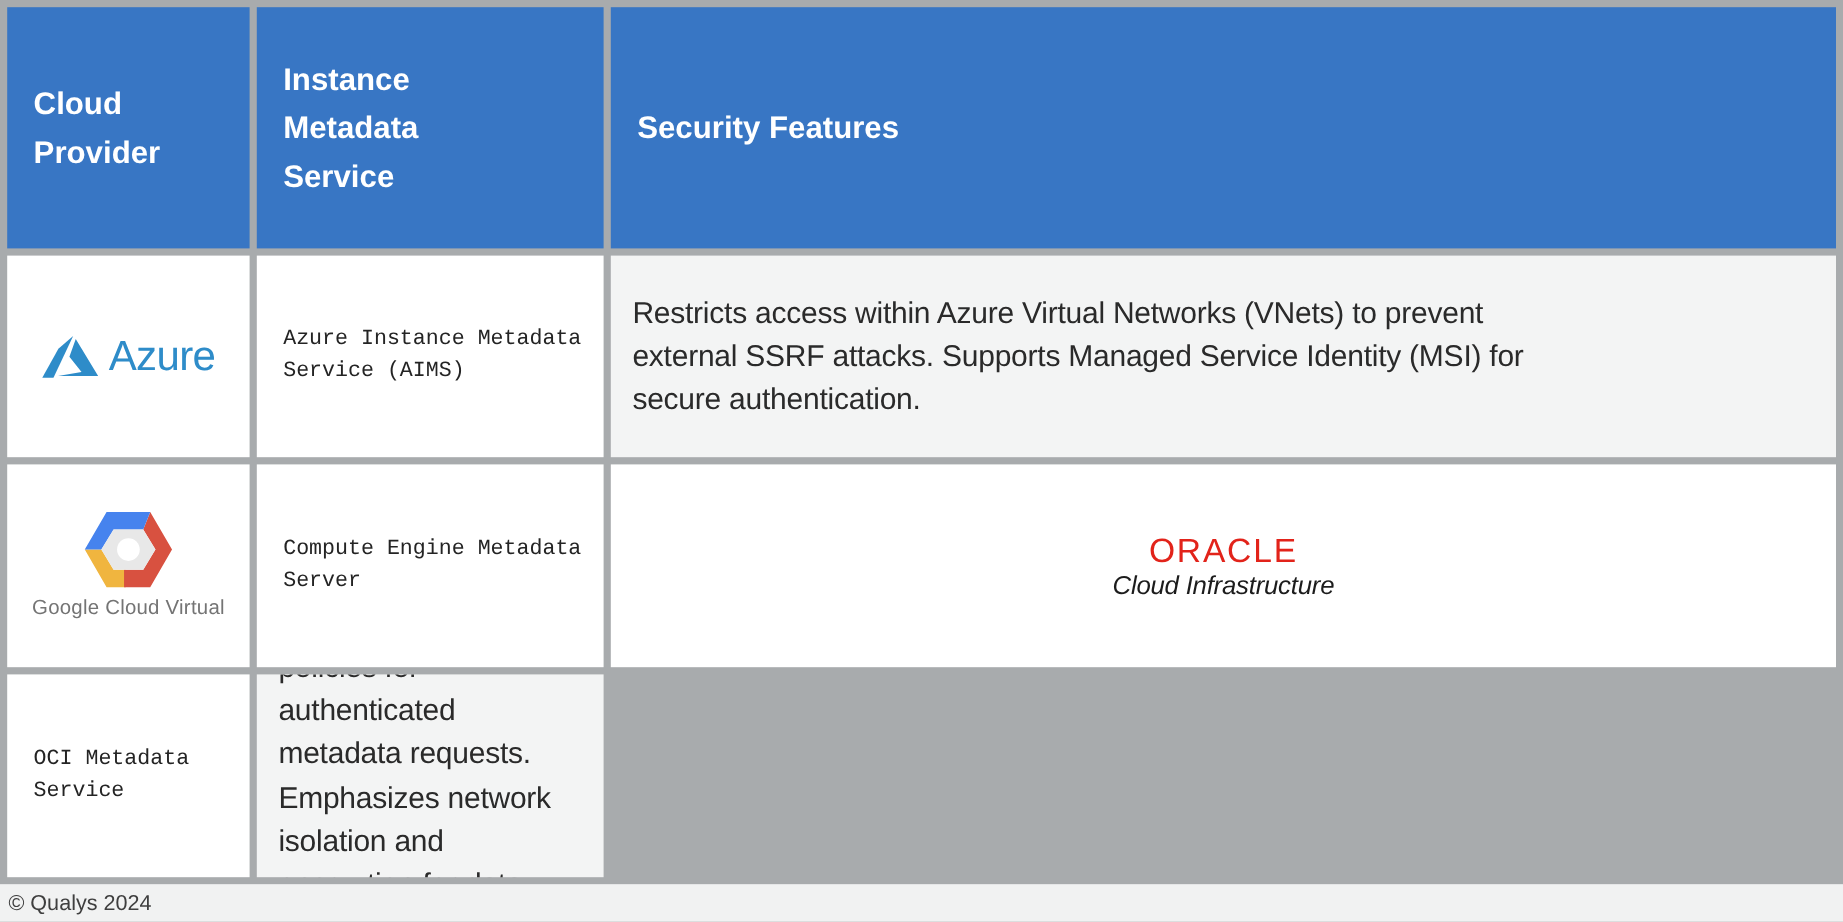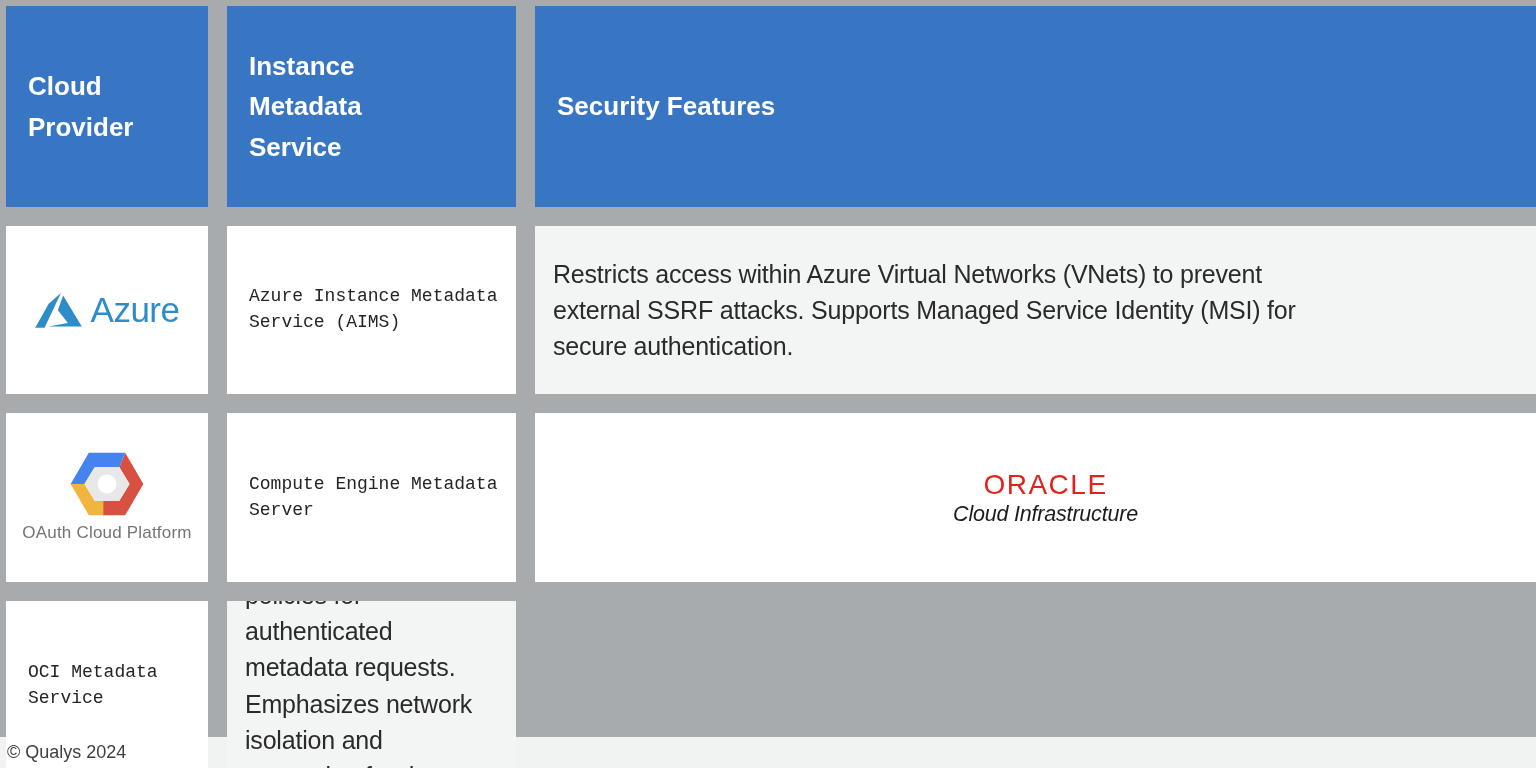--- a/index.html
+++ b/index.html
@@ -19,21 +19,21 @@
   body{
     width:1536px;height:768px;overflow:hidden;
     background:var(--footer-bg);
     font-family:"Liberation Sans",sans-serif;
     color:var(--text-dark);
   }
   .table{
     display:grid;
     grid-template-columns:202px 289px 1021px;
     grid-template-rows:201px 168px 169px 169px;
-    gap:19px;
+    gap:6px;
     padding:6px;
     width:1536px;height:737px;
     background:var(--border-gray);
   }
   .cell{background:#ffffff;display:flex;align-items:center;overflow:hidden;}
   .th{
     background:var(--header-bg);
     color:#ffffff;
     font-weight:bold;
     font-size:26px;
@@ -111,21 +111,21 @@
 
   <div class="cell logo-cell">
     <div class="gcp-logo">
       <svg viewBox="0 0 100 88" width="74" height="64" aria-hidden="true">
         <polygon fill="var(--gcp-yellow)" points="0,44 19,44 33,67 47,67 47,87 25,87"></polygon>
         <polygon fill="var(--gcp-red)" points="75,1 100,44 75,87 45,87 45,67 67,67 81,44 67,21"></polygon>
         <polygon fill="var(--gcp-blue)" points="0,44 25,1 75,1 67,21 33,21 19,44"></polygon>
         <polygon fill="#E8E8E8" points="19,44 33,21 67,21 81,44 67,67 33,67"></polygon>
         <circle fill="#ffffff" cx="50" cy="44" r="13"></circle>
       </svg>
-      <span class="gcp-caption">OAuth Cloud Platform</span>
+      <span class="gcp-caption">Google Cloud Virtual</span>
     </div>
   </div>
   <div class="cell svc">
     <span>Compute Engine Metadata Server</span>
   </div>
 
   <div class="cell logo-cell">
     <div class="oracle-logo">
       <span class="oracle-word">ORACLE</span>
       <span class="oracle-sub">Cloud Infrastructure</span>

